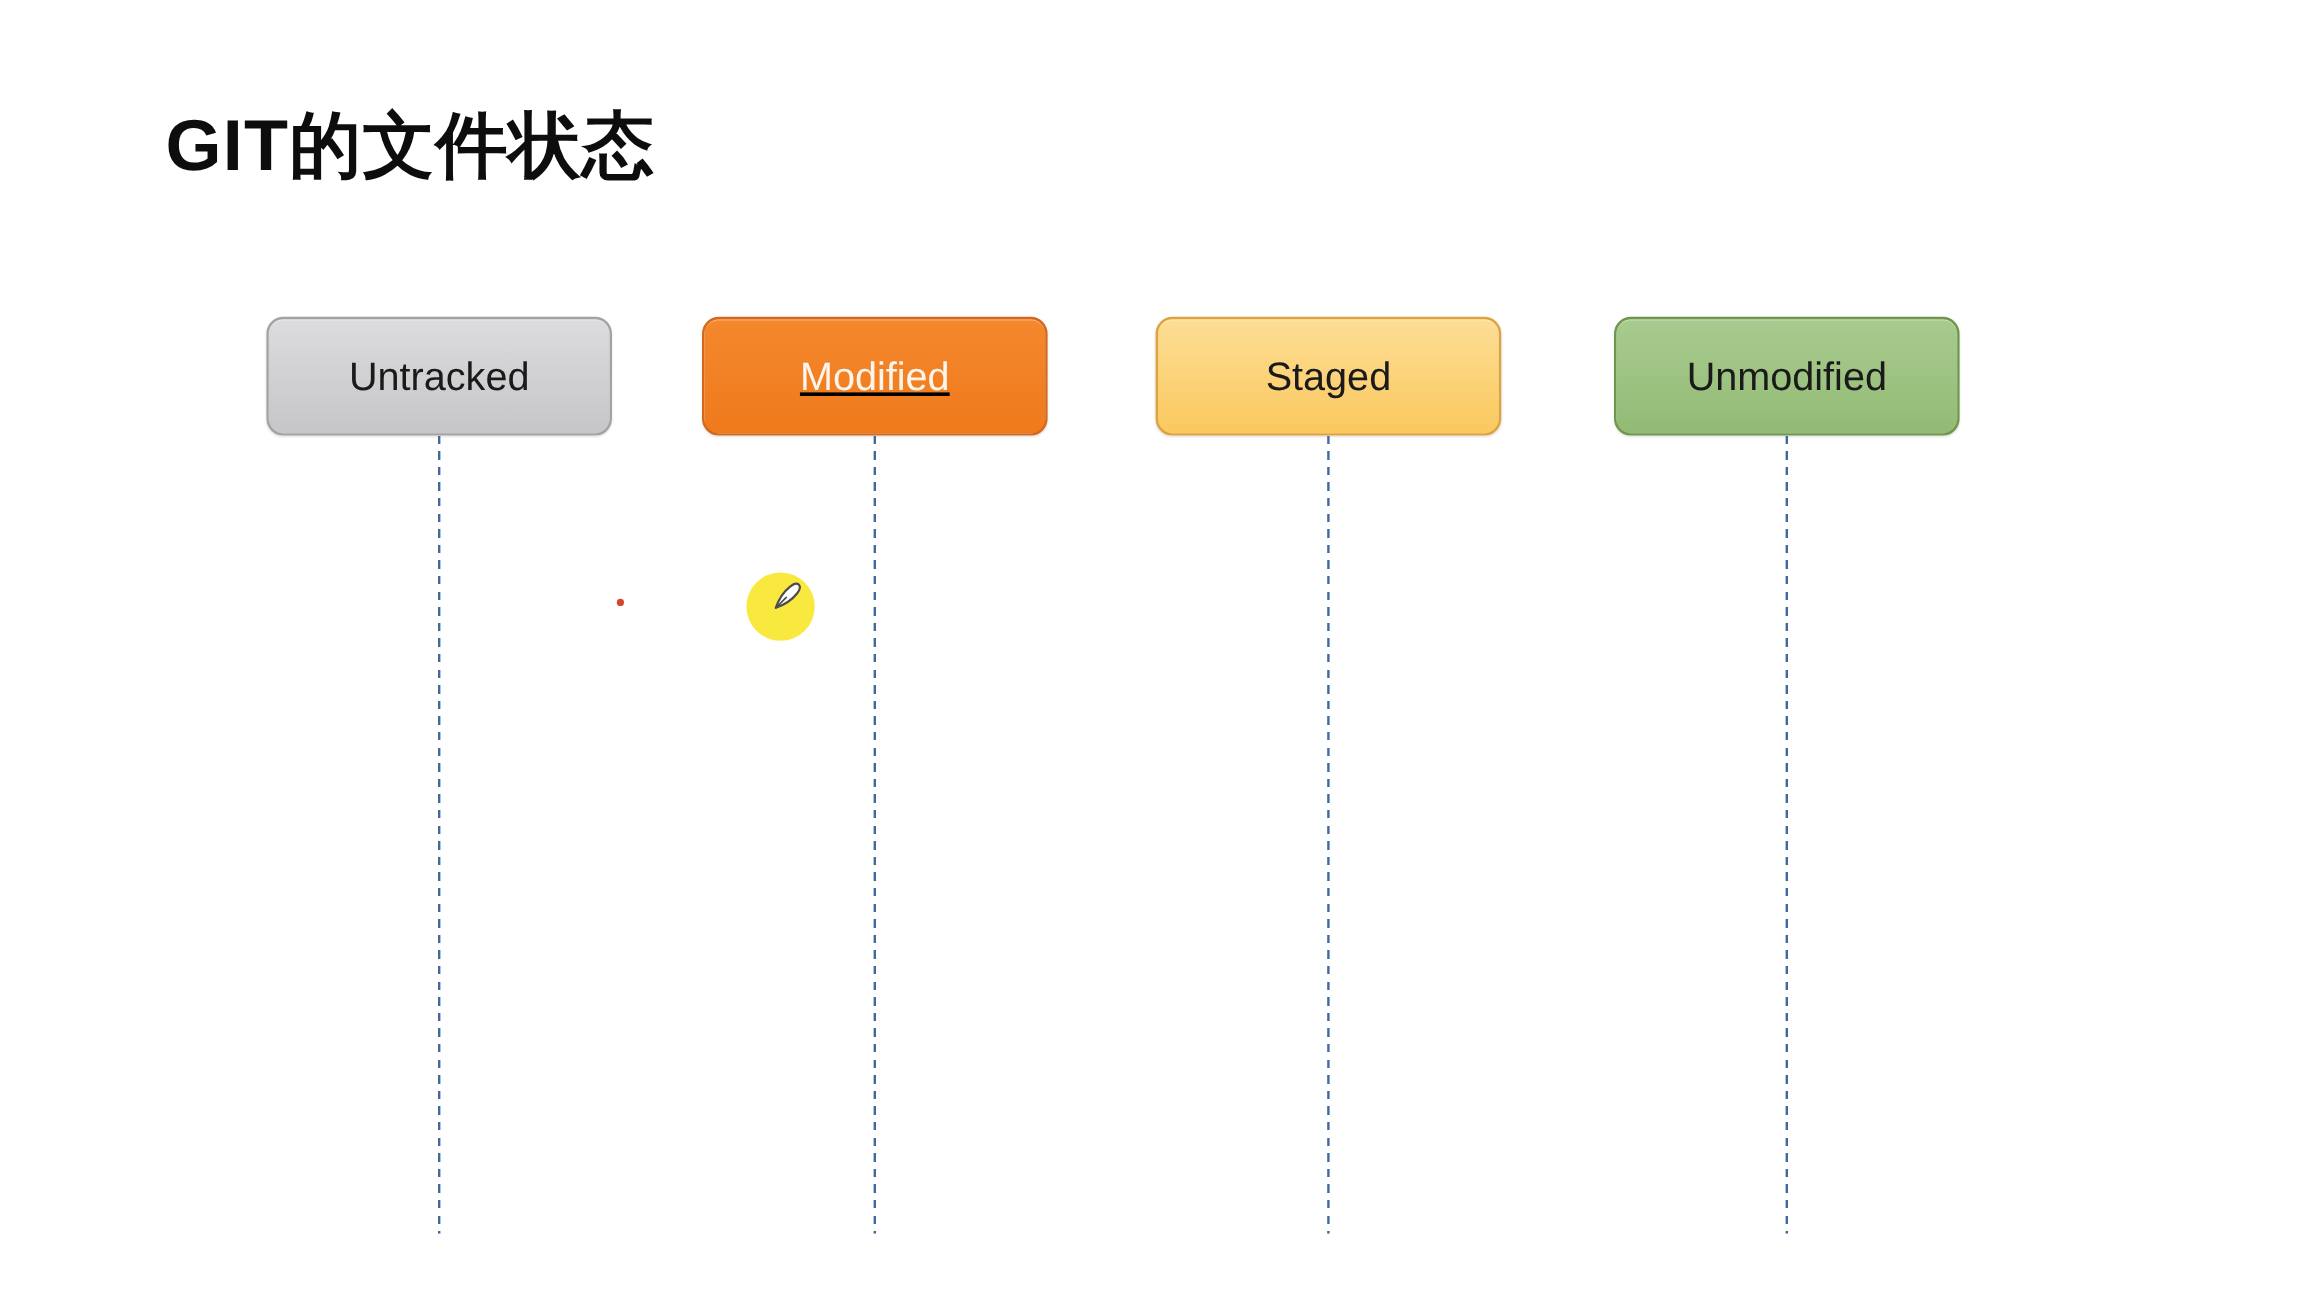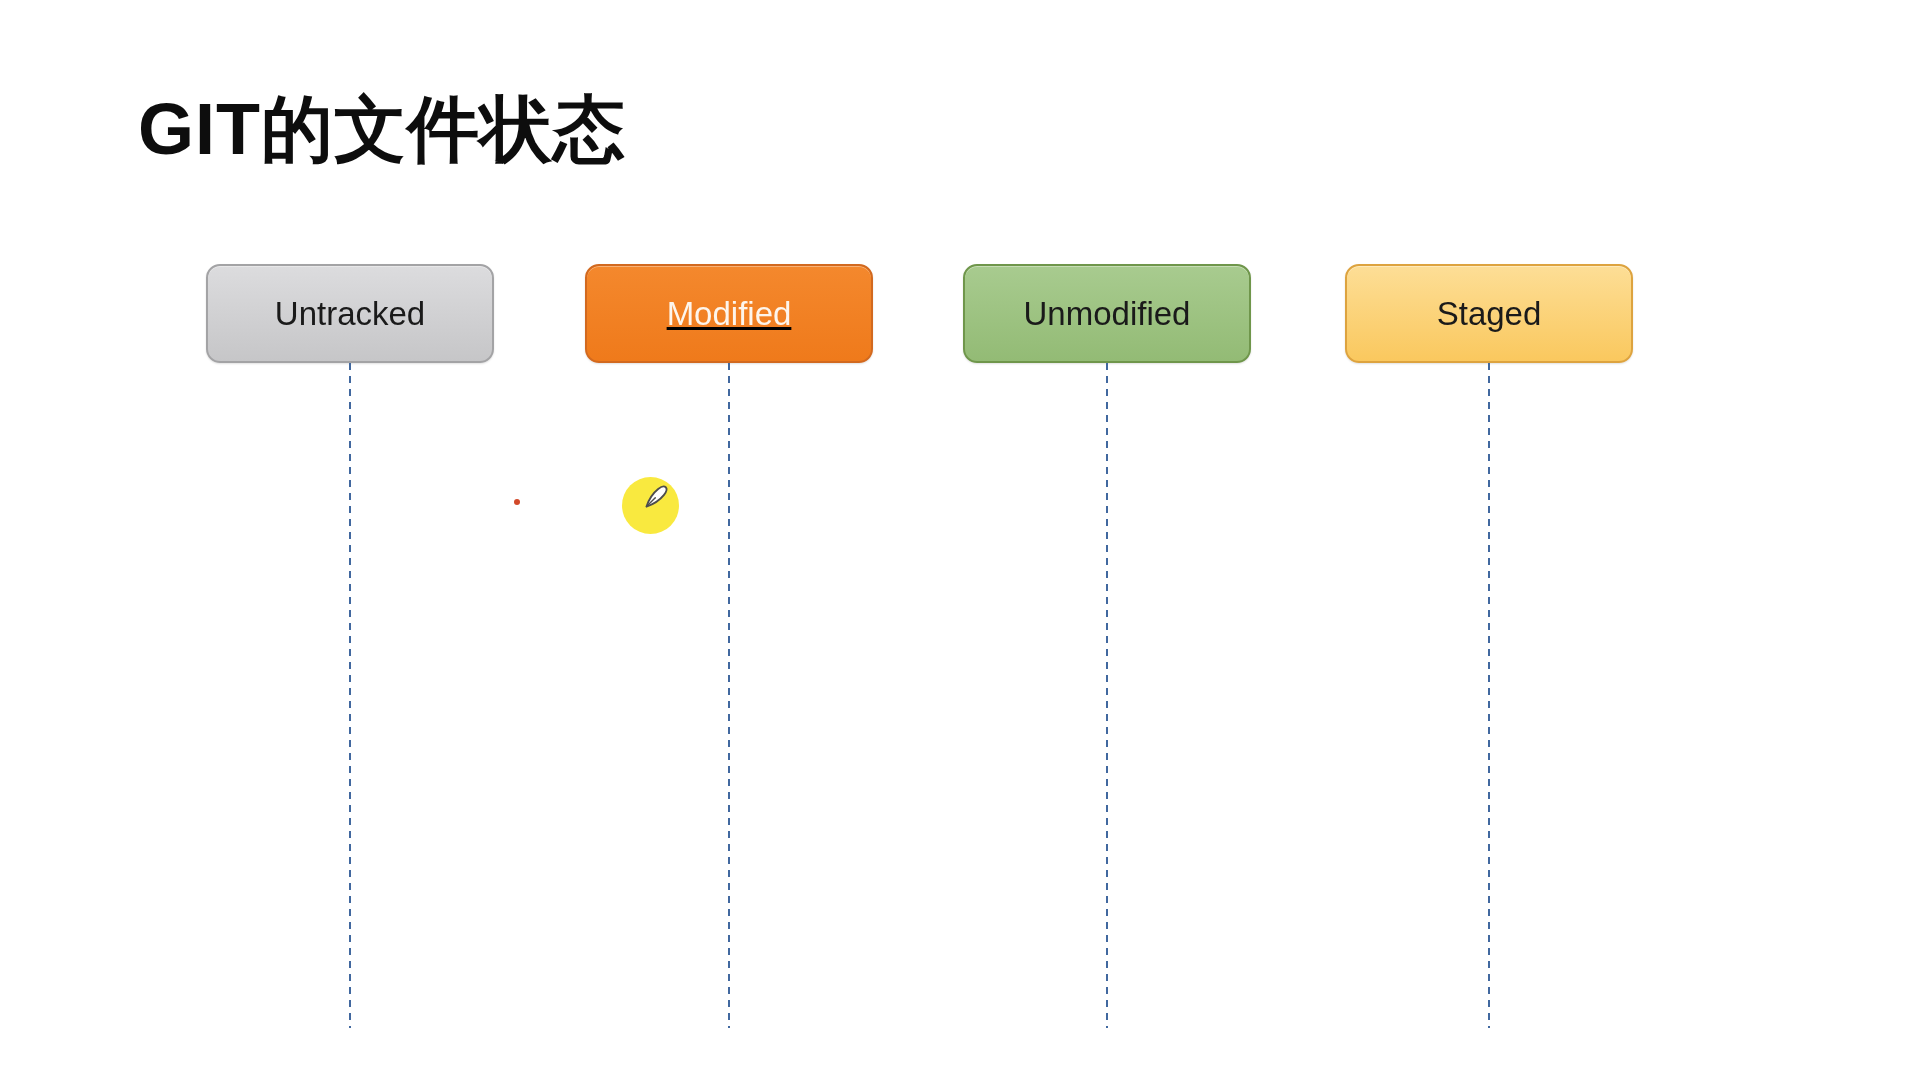--- a/index.html
+++ b/index.html
@@ -11,33 +11,33 @@
   .slide {
     position: relative;
     width: 1920px;
     height: 1080px;
     background: #ffffff;
   }
   .title {
     position: absolute;
     left: 138px;
     top: 82px;
-    font-size: 72px;
+    font-size: 60px;
     font-weight: 700;
     color: #0d0d0d;
     letter-spacing: 1px;
     white-space: nowrap;
   }
   .lanes { position: absolute; left: 0; top: 0; width: 100%; height: 100%; }
   .lane {
     position: absolute;
     top: 264px;
     width: 288px;
   }
-  .lane:nth-child(1) { left: 206px; }
+  .lane:nth-child(1) { left: 222px; }
   .lane:nth-child(2) { left: 585px; text-decoration: underline; }
   .lane:nth-child(3) { left: 963px; }
   .lane:nth-child(4) { left: 1345px; }
   .state-box {
     width: 288px;
     height: 99px;
     border-radius: 14px;
     border: 2px solid var(--border, #999);
     background: linear-gradient(to bottom, var(--fill-top, #ddd), var(--fill-bottom, #bbb));
     box-shadow: inset 0 1px 0 rgba(255,255,255,0.35), 0 1px 2px rgba(0,0,0,0.12);
@@ -105,29 +105,29 @@
     </div>
 
     <div class="lane">
       <div class="state-box" style="--fill-top: #F4882D; --fill-bottom: #EF7A1B; --border: #D2691F; --text: #FDF5EC;">
         <span class="state-label">Modified</span>
       </div>
       <div class="lifeline" style="--line-color: #41689F;"></div>
     </div>
 
     <div class="lane">
-      <div class="state-box" style="--fill-top: #A8CB8F; --fill-bottom: #93BB75; --border: #6F964B; --text: #1A1A1A;">
-        <span class="state-label">Unmodified</span>
+      <div class="state-box" style="--fill-top: #FDDE96; --fill-bottom: #FAC85E; --border: #DDA33F; --text: #1A1A1A;">
+        <span class="state-label">Staged</span>
       </div>
       <div class="lifeline" style="--line-color: #41689F;"></div>
     </div>
 
     <div class="lane">
-      <div class="state-box" style="--fill-top: #FDDE96; --fill-bottom: #FAC85E; --border: #DDA33F; --text: #1A1A1A;">
-        <span class="state-label">Staged</span>
+      <div class="state-box" style="--fill-top: #A8CB8F; --fill-bottom: #93BB75; --border: #6F964B; --text: #1A1A1A;">
+        <span class="state-label">Unmodified</span>
       </div>
       <div class="lifeline" style="--line-color: #41689F;"></div>
     </div>
   </div>
 
   <div class="annotation-dot" style="--dot-color: #D2492A;"></div>
 
   <div class="pen-cursor" style="--circle-color: #F9E93F;">
     <svg width="28" height="28" viewBox="0 0 24 24">
       <path d="M3 21 C5 15 8 10 13 6 C15 4.4 18 3 19.5 4.5 C21 6 19.6 9 18 11 C14 16 9 19 3 21 Z" fill="#FFFFFF" stroke="#4D4D4D" stroke-width="1.6" stroke-linejoin="round" class="pen-body"></path>

